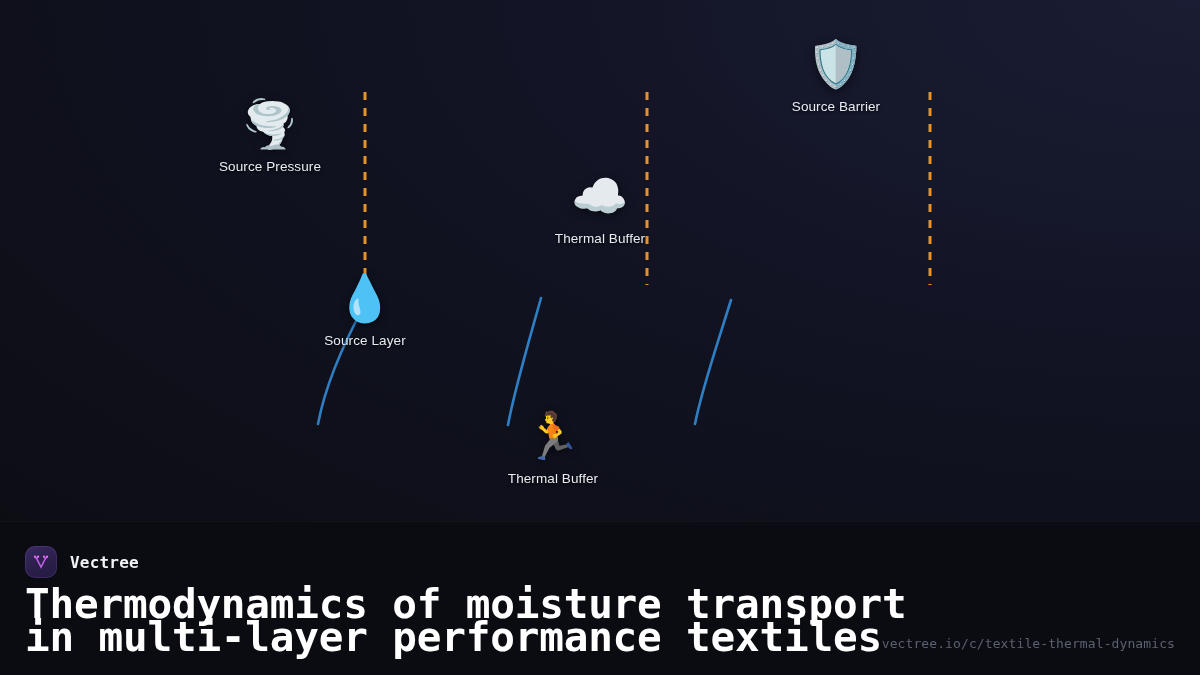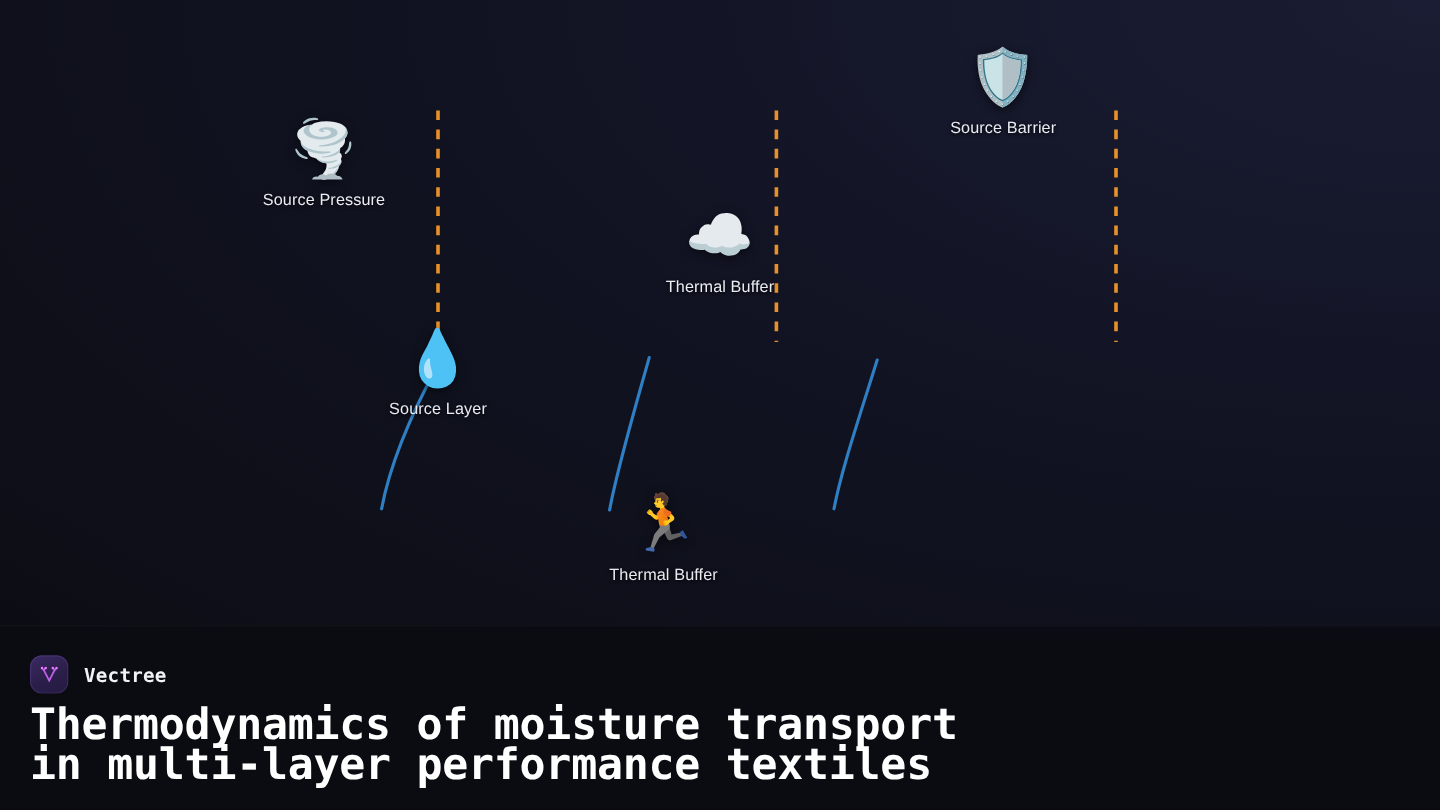--- a/index.html
+++ b/index.html
@@ -92,21 +92,21 @@
     font-weight:bold;
     color:#f2f3f7;
     letter-spacing:.2px;
   }
 
   #headline {
     position:absolute;
     left:25px; top:66px;
     font-family:"DejaVu Sans Mono", monospace;
     font-weight:bold;
-    font-size:36px;
+    font-size:41px;
     line-height:33px;
     color:#ffffff;
     letter-spacing:-.2px;
     white-space:pre-line;
   }
 
   #source-url {
     position:absolute;
     right:25px; bottom:24px;
     font-family:"DejaVu Sans Mono", monospace;
@@ -181,16 +181,17 @@
             <circle cx="16.1" cy="4.6" r="1.05"></circle>
           </g>
         </svg>
       </span>
       <span id="brand-name">Vectree</span>
     </div>
 
     <h1 id="headline">Thermodynamics of moisture transport
 in multi-layer performance textiles</h1>
 
+    <span id="source-url">vectree.io/c/textile-thermal-dynamics</span>
 
   </div>
 
 </div>
 
 </body></html>

